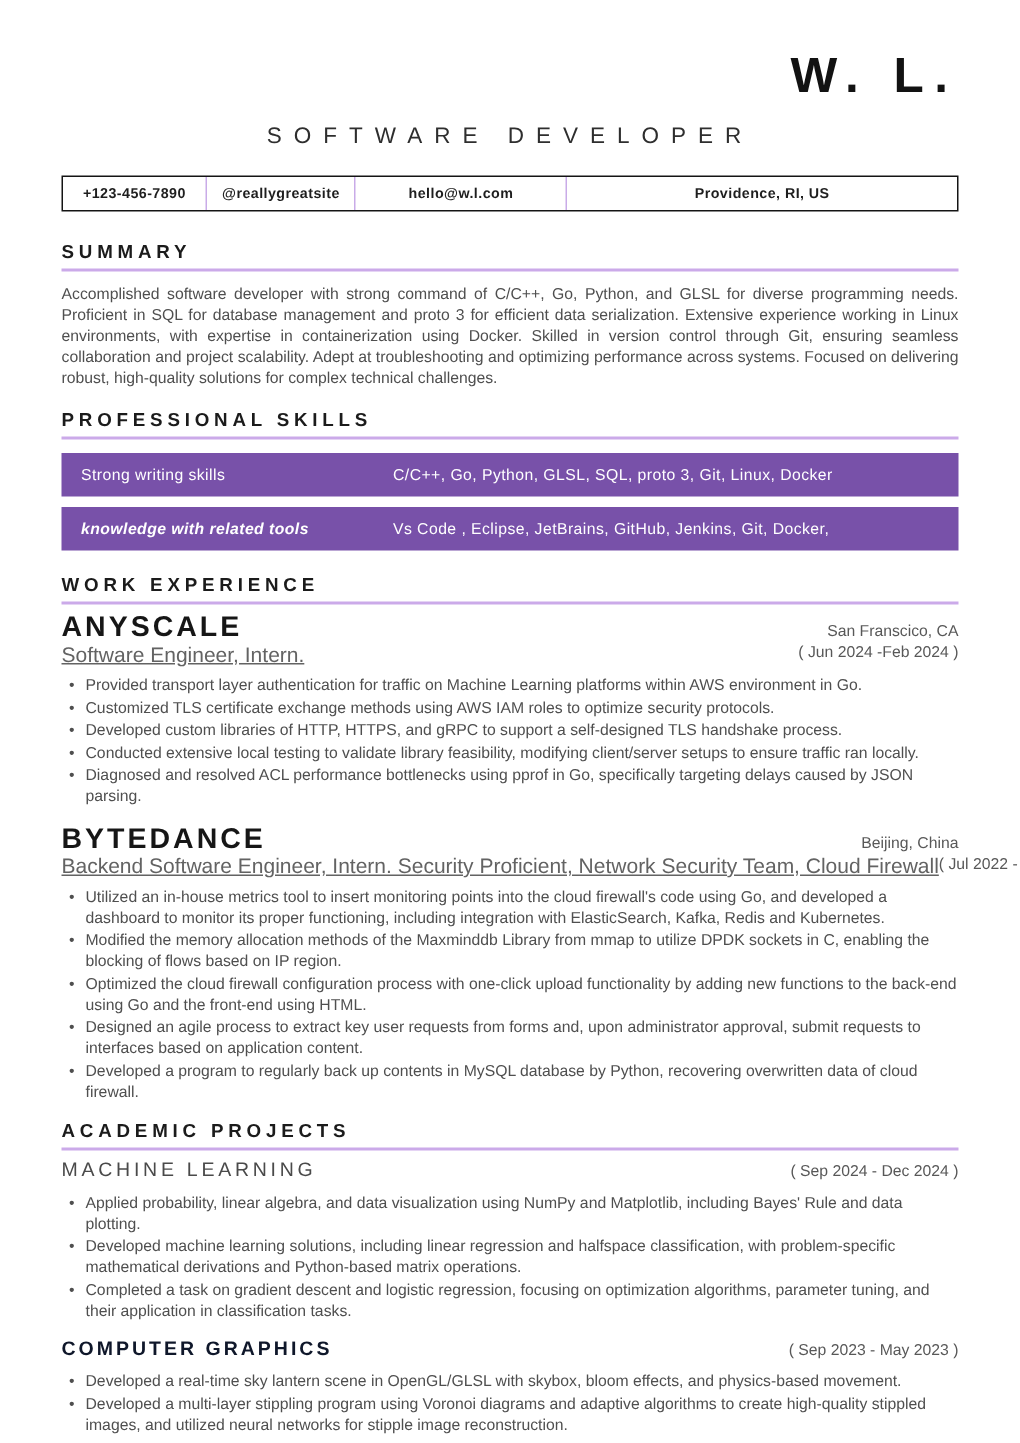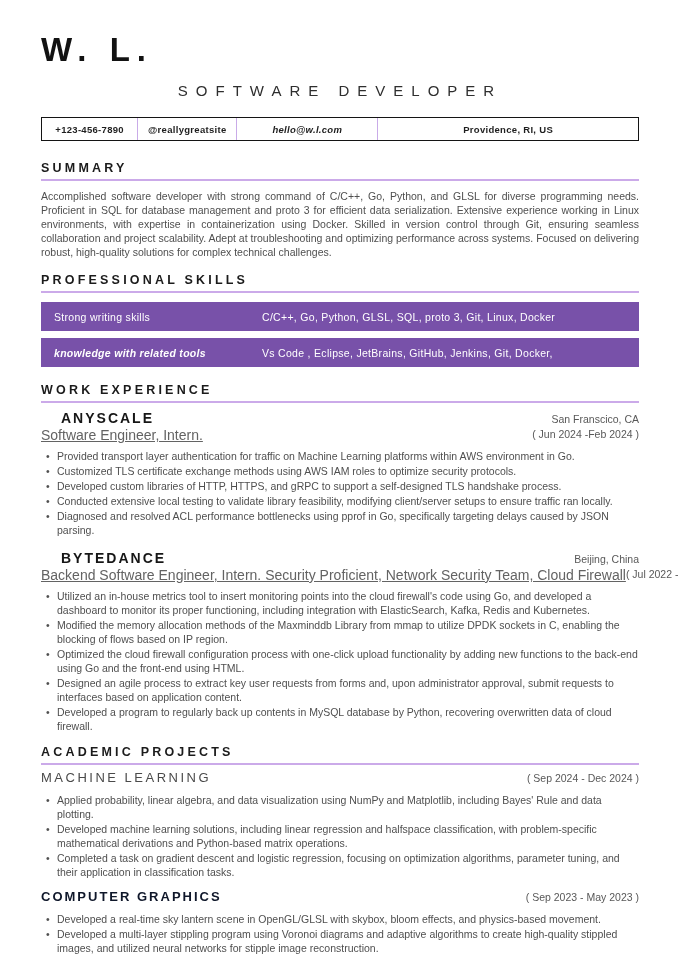--- a/index.html
+++ b/index.html
@@ -7,38 +7,38 @@
   body {
     width: 680px; height: 962px;
     font-family: "Liberation Sans", sans-serif;
     color: #4f4f4f;
     overflow: hidden;
   }
   .page { width: 680px; height: 962px; padding: 30px 41px 0 41px; background: #fff; }
 
   
   .name {
-    text-align: left; font-size: 33px; font-weight: 700;
+    text-align: right; font-size: 33px; font-weight: 700;
     letter-spacing: 7px; color: #121212; line-height: 40px;
   }
   .job-title {
     text-align: center; font-size: 15px; font-weight: 400;
     letter-spacing: 8px; color: #2e2e2e; margin-top: 12px; line-height: 18px;
   }
   .contact-bar {
     margin-top: 17px; border: 1.5px solid #141414;
     display: flex; align-items: stretch; height: 24px;
   }
   .contact-cell {
     display: flex; align-items: center; justify-content: center;
     font-size: 9.5px; font-weight: 700; color: #1e1e1e; letter-spacing: 0.3px;
     border-left: 1px solid #c9abe8;
   }
   .contact-cell:first-child { border-left: none; }
-  .c1 { flex: 96 0 0; } .c2 { flex: 99 0 0; } .c3 { flex: 141 0 0; font-style: italic; } .c4 { flex: 262 0 0; }
+  .c1 { flex: 96 0 0; } .c2 { flex: 99 0 0; } .c3 { flex: 141 0 0; } .c4 { flex: 262 0 0; }
 
   
   .section-heading {
     font-size: 12.5px; font-weight: 700; letter-spacing: 3.2px;
     color: #1b1b1b; line-height: 14px;
   }
   .rule { height: 2px; background: #cbaae9; margin-top: 4px; }
   .mt-summary { margin-top: 20px; }
   .mt-skills  { margin-top: 14px; }
   .mt-work    { margin-top: 16px; }
@@ -55,22 +55,22 @@
     background: #7851a9; color: #ffffff; height: 29px;
     display: flex; align-items: center; margin-bottom: 7px; gap: 20px;
   }
   .skill-label { flex: 0 0 201px; padding-left: 13px; font-size: 10.5px; letter-spacing: 0.3px; }
   .skill-label.emph { font-weight: 700; font-style: italic; }
   .skill-value { font-size: 10.5px; letter-spacing: 0.3px; white-space: nowrap; }
 
   
   .entry-head { display: flex; justify-content: space-between; align-items: baseline; }
   .company {
-    font-size: 14px; font-weight: 700; letter-spacing: 2px;
-    color: #161616; line-height: 15px; margin-left: 20px;
+    font-size: 19px; font-weight: 700; letter-spacing: 2px;
+    color: #161616; line-height: 15px;
   }
   .entry-title-light {
     font-size: 13px; font-weight: 400; letter-spacing: 2.5px;
     color: #4a4a4a; line-height: 16px;
   }
   .entry-title-bold {
     font-size: 13px; font-weight: 700; letter-spacing: 2px;
     color: #0f172a; line-height: 16px;
   }
   .loc, .dates { font-size: 10.5px; color: #585858; white-space: nowrap; }

